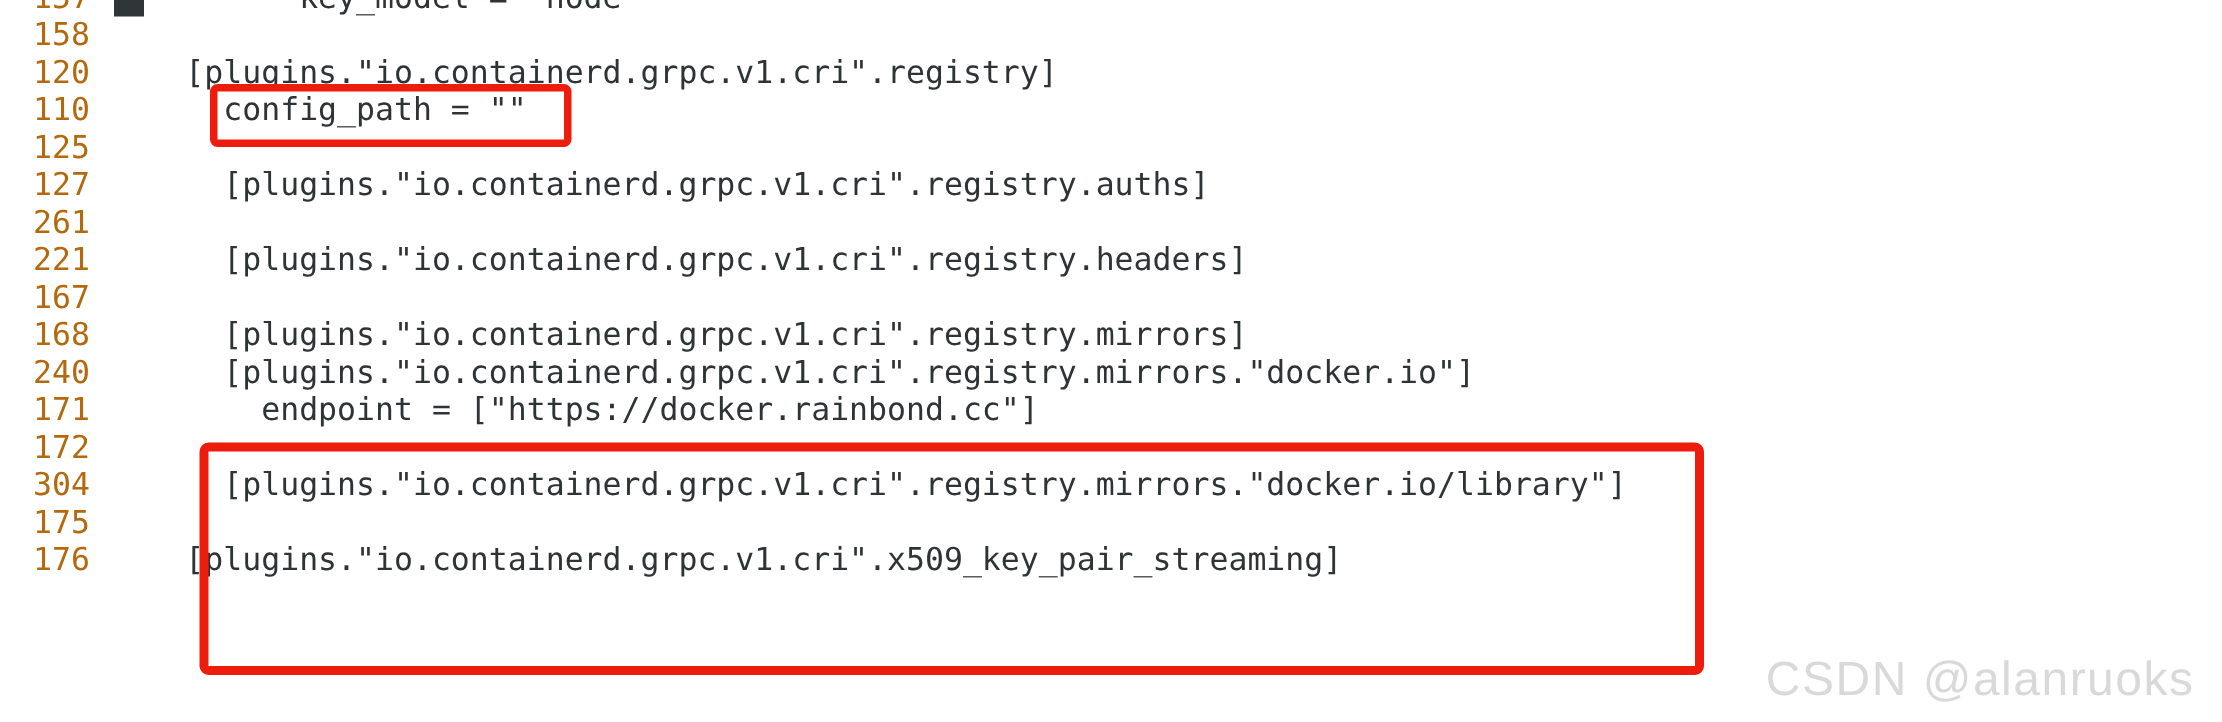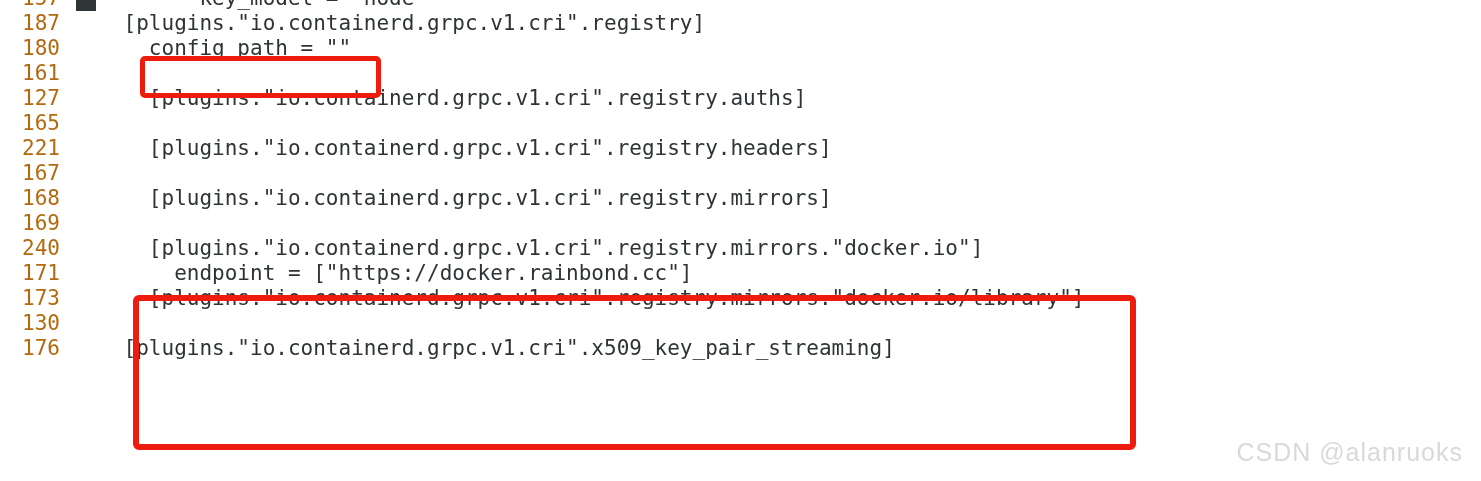--- a/index.html
+++ b/index.html
@@ -66,88 +66,92 @@
   .anno-2{
     left:133px; top:295px;
     width:1003px; height:155px;
     border-width:6px;
     border-radius:6px;
   }
   .watermark{
     position:absolute;
     right:18px; top:440px;
     font-family:"Liberation Sans", sans-serif;
-    font-size:25px;
+    font-size:32px;
     letter-spacing:1px;
     color:var(--wm-color);
     text-shadow:1px 1px 0 rgba(255,255,255,0.9);
     user-select:none;
   }
 </style>
 </head>
 <body>
 
 <div class="editor">
 
   <div class="lines">
 
   <div class="line">
       <span class="ln">157</span>
       <span class="code">          key_model = "node"</span>
     </div>
       <div class="line">
-      <span class="ln">187</span>
+      <span class="ln">158</span>
+      <span class="code"></span>
+    </div>
+      <div class="line">
+      <span class="ln">120</span>
       <span class="code">    [plugins."io.containerd.grpc.v1.cri".registry]</span>
     </div>
       <div class="line">
-      <span class="ln">180</span>
+      <span class="ln">110</span>
       <span class="code">      config_path = ""</span>
     </div>
       <div class="line">
-      <span class="ln">161</span>
+      <span class="ln">125</span>
       <span class="code"></span>
     </div>
       <div class="line">
       <span class="ln">127</span>
       <span class="code">      [plugins."io.containerd.grpc.v1.cri".registry.auths]</span>
     </div>
       <div class="line">
-      <span class="ln">165</span>
+      <span class="ln">261</span>
       <span class="code"></span>
     </div>
       <div class="line">
       <span class="ln">221</span>
       <span class="code">      [plugins."io.containerd.grpc.v1.cri".registry.headers]</span>
     </div>
       <div class="line">
       <span class="ln">167</span>
       <span class="code"></span>
     </div>
       <div class="line">
       <span class="ln">168</span>
       <span class="code">      [plugins."io.containerd.grpc.v1.cri".registry.mirrors]</span>
     </div>
       <div class="line">
-      <span class="ln">169</span>
-      <span class="code"></span>
-    </div>
-      <div class="line">
       <span class="ln">240</span>
       <span class="code">      [plugins."io.containerd.grpc.v1.cri".registry.mirrors."docker.io"]</span>
     </div>
       <div class="line">
       <span class="ln">171</span>
       <span class="code">        endpoint = ["https://docker.rainbond.cc"]</span>
     </div>
       <div class="line">
-      <span class="ln">173</span>
+      <span class="ln">172</span>
+      <span class="code"></span>
+    </div>
+      <div class="line">
+      <span class="ln">304</span>
       <span class="code">      [plugins."io.containerd.grpc.v1.cri".registry.mirrors."docker.io/library"]</span>
     </div>
       <div class="line">
-      <span class="ln">130</span>
+      <span class="ln">175</span>
       <span class="code"></span>
     </div>
       <div class="line">
       <span class="ln">176</span>
       <span class="code">    [plugins."io.containerd.grpc.v1.cri".x509_key_pair_streaming]</span>
     </div>
     </div>
 
   <div class="marker"></div>
 

